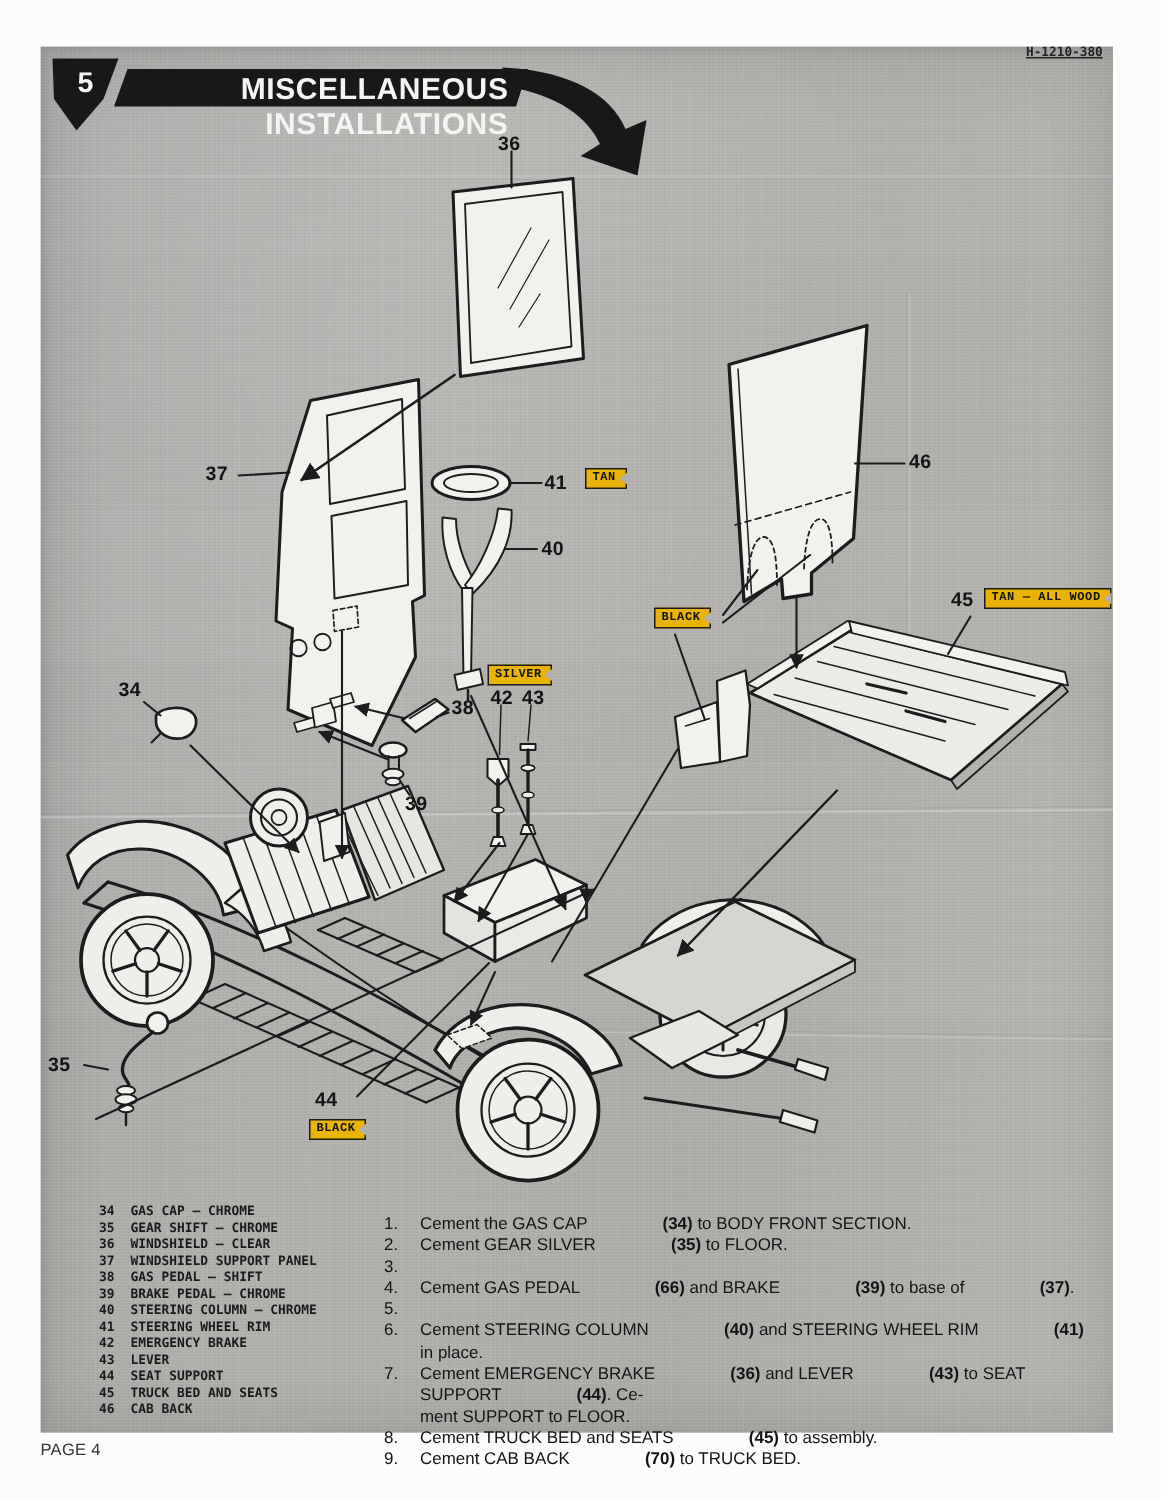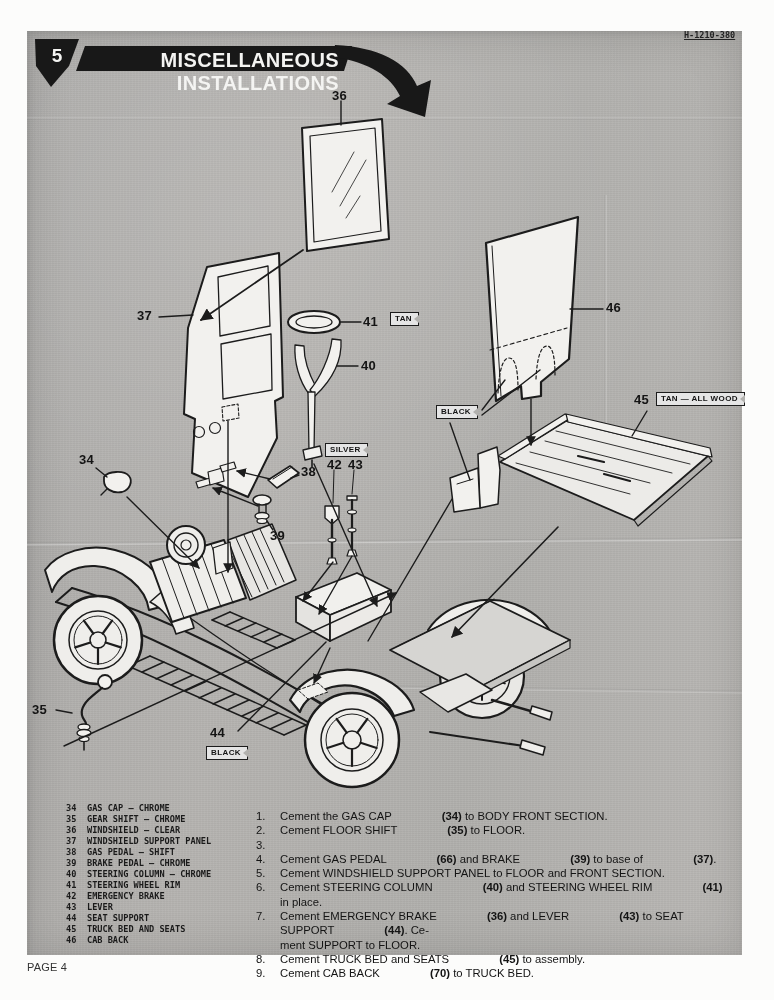--- a/index.html
+++ b/index.html
@@ -18,22 +18,22 @@
   .c1{left:27px;top:540px;width:715px;height:4px;
       background:linear-gradient(rgba(0,0,0,.10),rgba(255,255,255,.30) 60%,rgba(0,0,0,.04));transform:rotate(-.4deg);}
   .c2{left:380px;top:688px;width:362px;height:3px;
       background:linear-gradient(rgba(0,0,0,.08),rgba(255,255,255,.25));transform:rotate(.8deg);}
   .c3{left:604px;top:195px;width:3px;height:275px;
       background:linear-gradient(90deg,rgba(0,0,0,.06),rgba(255,255,255,.22));}
   .c4{left:27px;top:117px;width:715px;height:3px;
       background:linear-gradient(rgba(255,255,255,.18),rgba(0,0,0,.05));}
   svg#art{position:absolute;left:0;top:0;}
   .co{position:absolute;font-weight:bold;font-size:13px;color:#141414;letter-spacing:.3px;}
-  .flag{position:absolute;background:#e5e5e5;border:1.6px solid #1c1c1c;color:#141414;
-        font-family:Liberation Sans, sans-serif;font-weight:bold;font-size:8px;line-height:10px;
+  .flag{position:absolute;background:#eab308;border:1.6px solid #1c1c1c;color:#141414;
+        font-family:Liberation Mono, monospace;font-weight:bold;font-size:8px;line-height:10px;
         padding:1px 6px 1px 4px;letter-spacing:.4px;white-space:nowrap;}
   .flag::after{content:"";position:absolute;right:-1px;top:50%;transform:translateY(-50%);
         border-top:4px solid transparent;border-bottom:4px solid transparent;border-right:5px solid #b2b1ae;}
   #doc-number{position:absolute;left:684px;top:30px;font-family:"DejaVu Sans Mono",monospace;
         font-weight:bold;font-size:8.5px;color:#222;text-decoration:underline;}
   #banner-title{position:absolute;left:87px;top:49px;width:252px;color:#f4f4f2;font-weight:bold;
         font-size:20px;letter-spacing:.4px;text-align:right;}
   #step-number{position:absolute;left:45px;top:45px;width:24px;text-align:center;color:#f4f4f2;
         font-weight:bold;font-size:19px;}
   #parts-list{position:absolute;left:66px;top:803px;width:205px;
@@ -423,32 +423,31 @@
         <span class="txt"><span>CAB BACK</span></span>
       </div>
     </div>
   <div id="instructions">
       <div class="inst-row">
         <span class="num">1.</span>
         <span class="txt"><span>Cement the GAS CAP </span><b>(34)</b><span> to BODY FRONT SECTION.</span></span>
       </div>
       <div class="inst-row">
         <span class="num">2.</span>
-        <span class="txt"><span>Cement FLOOR SHIFT </span><b>(35)</b><span> to FLOOR.</span></span>
+        <span class="txt"><span>Cement GEAR SILVER </span><b>(35)</b><span> to FLOOR.</span></span>
       </div>
       <div class="inst-row">
         <span class="num">3.</span>
       </div>
       <div class="inst-row">
         <span class="num">4.</span>
         <span class="txt"><span>Cement GAS PEDAL </span><b>(66)</b><span> and BRAKE </span><b>(39)</b><span> to base of </span><b>(37)</b><span>.</span></span>
       </div>
       <div class="inst-row">
         <span class="num">5.</span>
-        <span class="txt"><span>Cement WINDSHIELD SUPPORT PANEL to FLOOR and FRONT SECTION.</span></span>
       </div>
       <div class="inst-row">
         <span class="num">6.</span>
         <span class="txt"><span>Cement STEERING COLUMN </span><b>(40)</b><span> and STEERING WHEEL RIM </span><b>(41)</b><span> in place.</span></span>
       </div>
       <div class="inst-row">
         <span class="num">7.</span>
         <span class="txt"><span>Cement EMERGENCY BRAKE </span><b>(36)</b><span> and LEVER </span><b>(43)</b><span> to SEAT SUPPORT </span><b>(44)</b><span>. Ce-</span><br><span>ment SUPPORT to FLOOR.</span></span>
       </div>
       <div class="inst-row">

